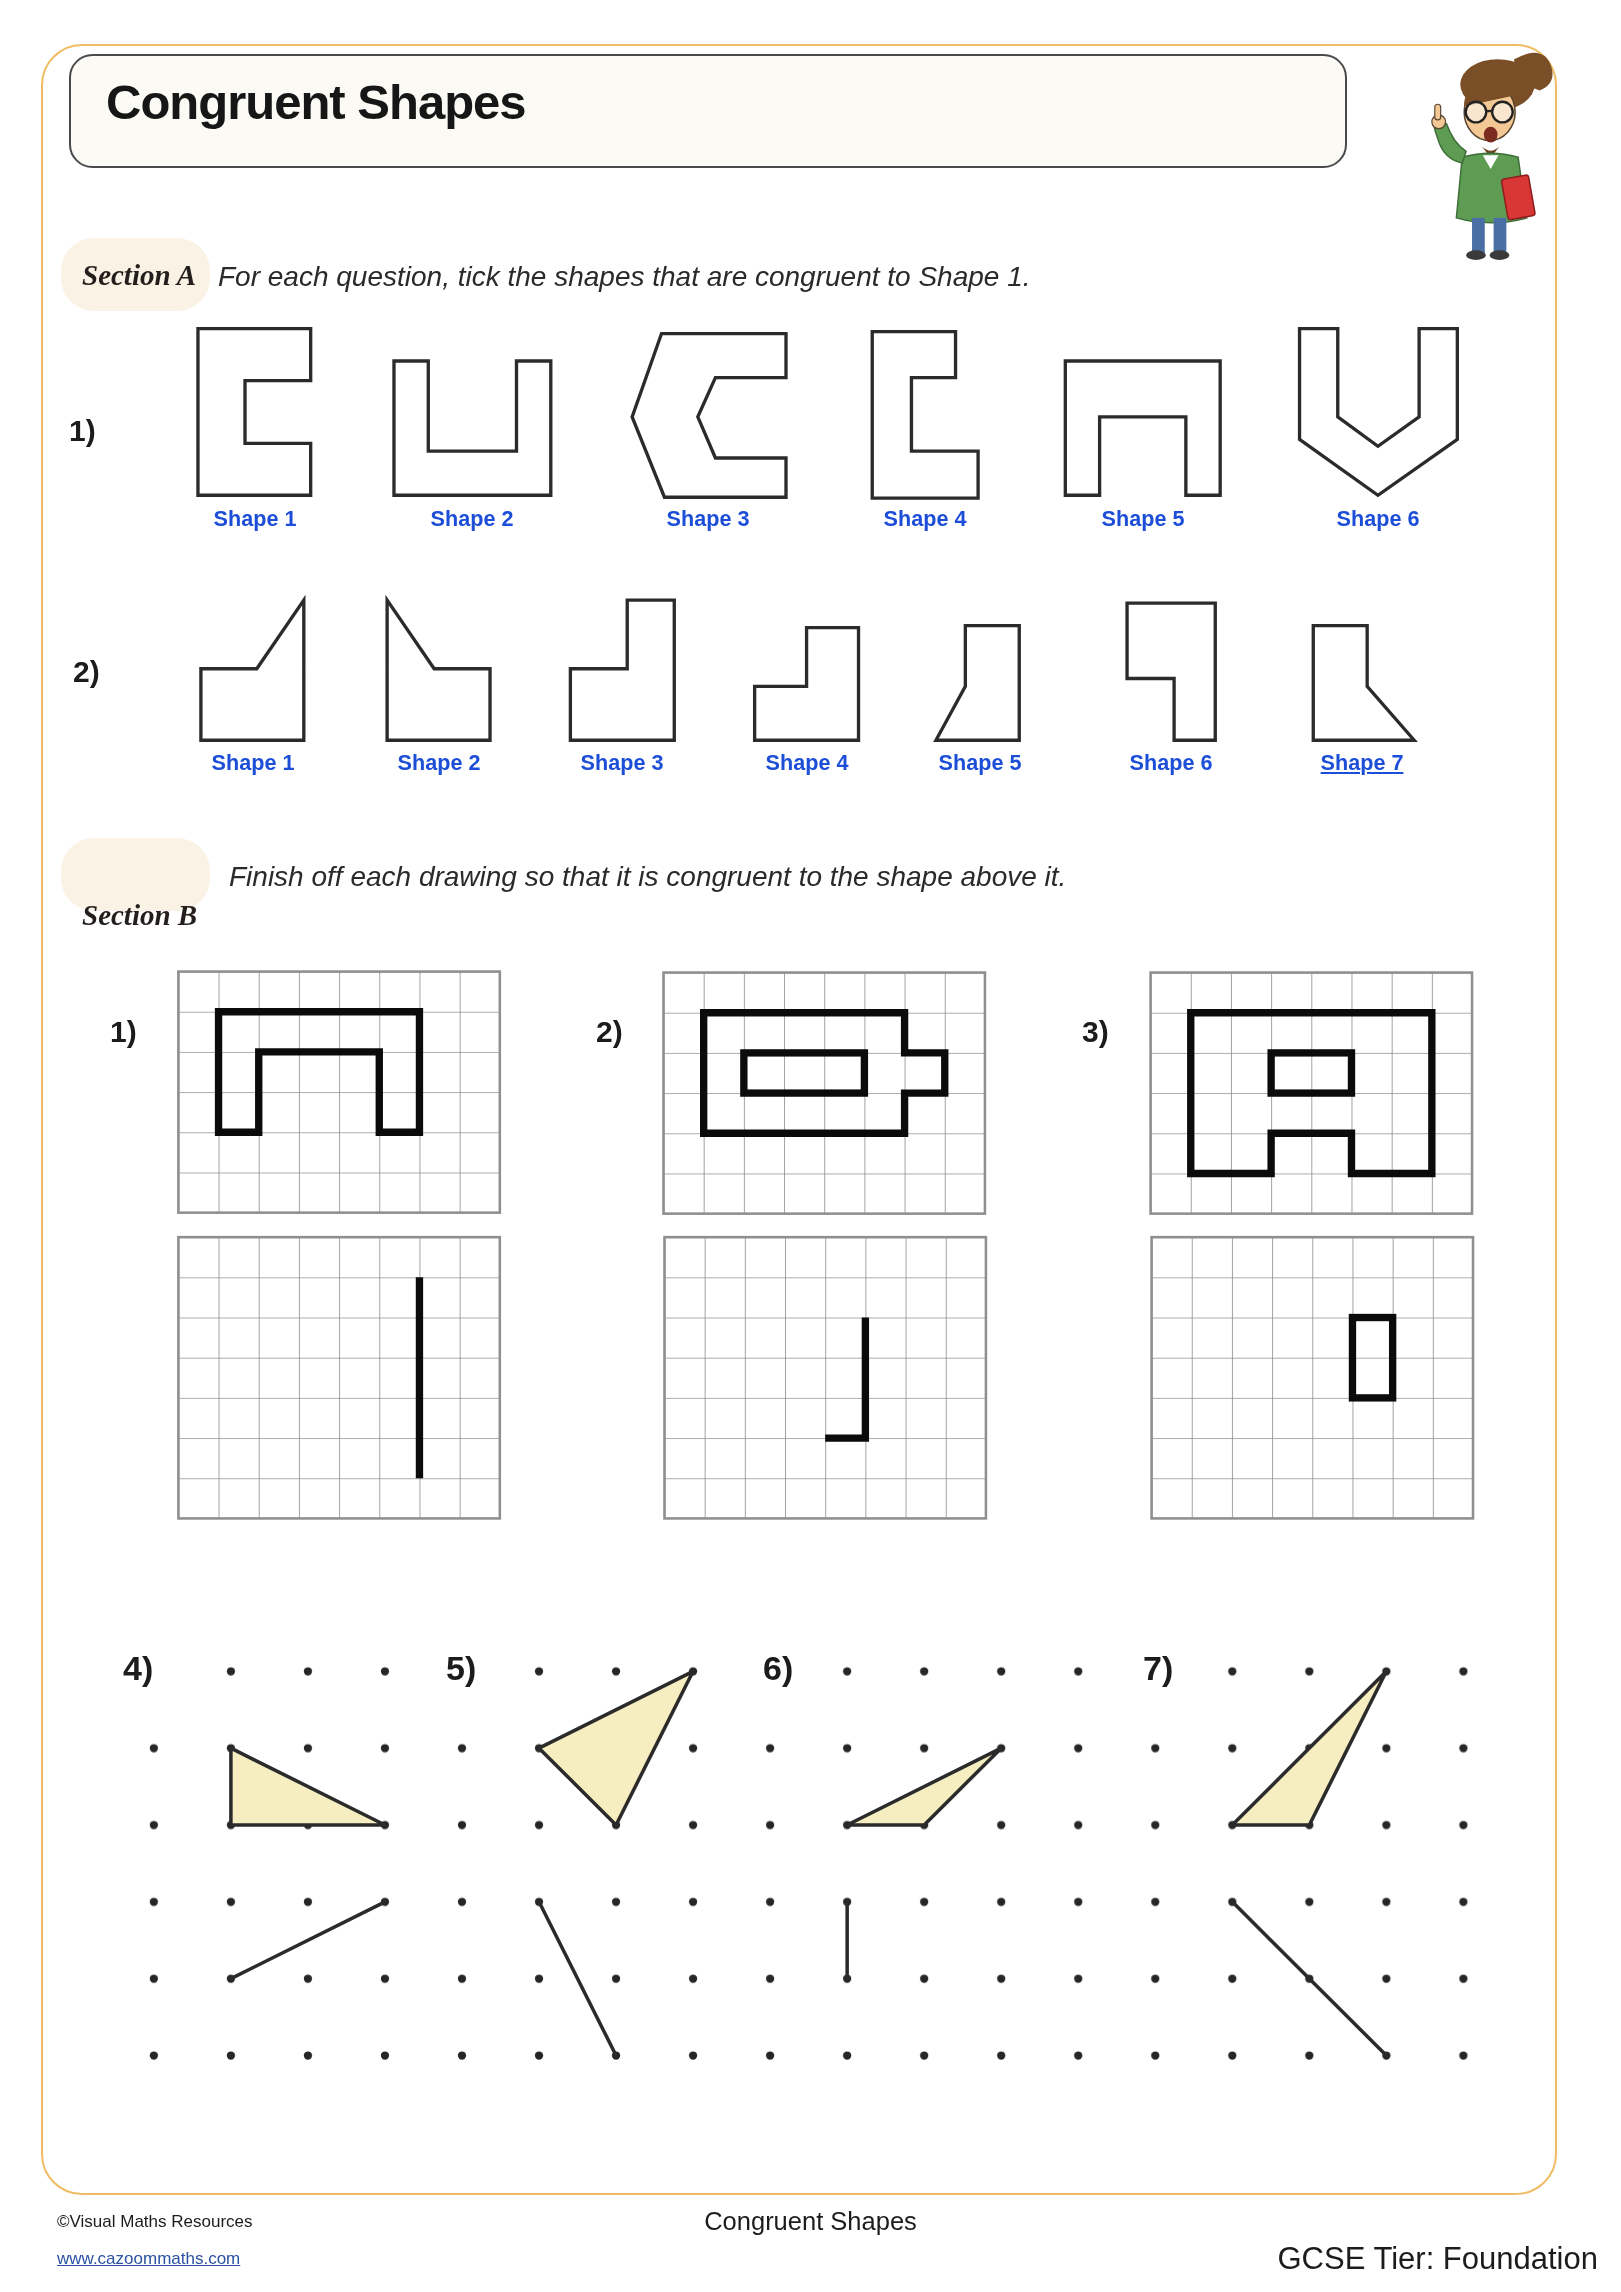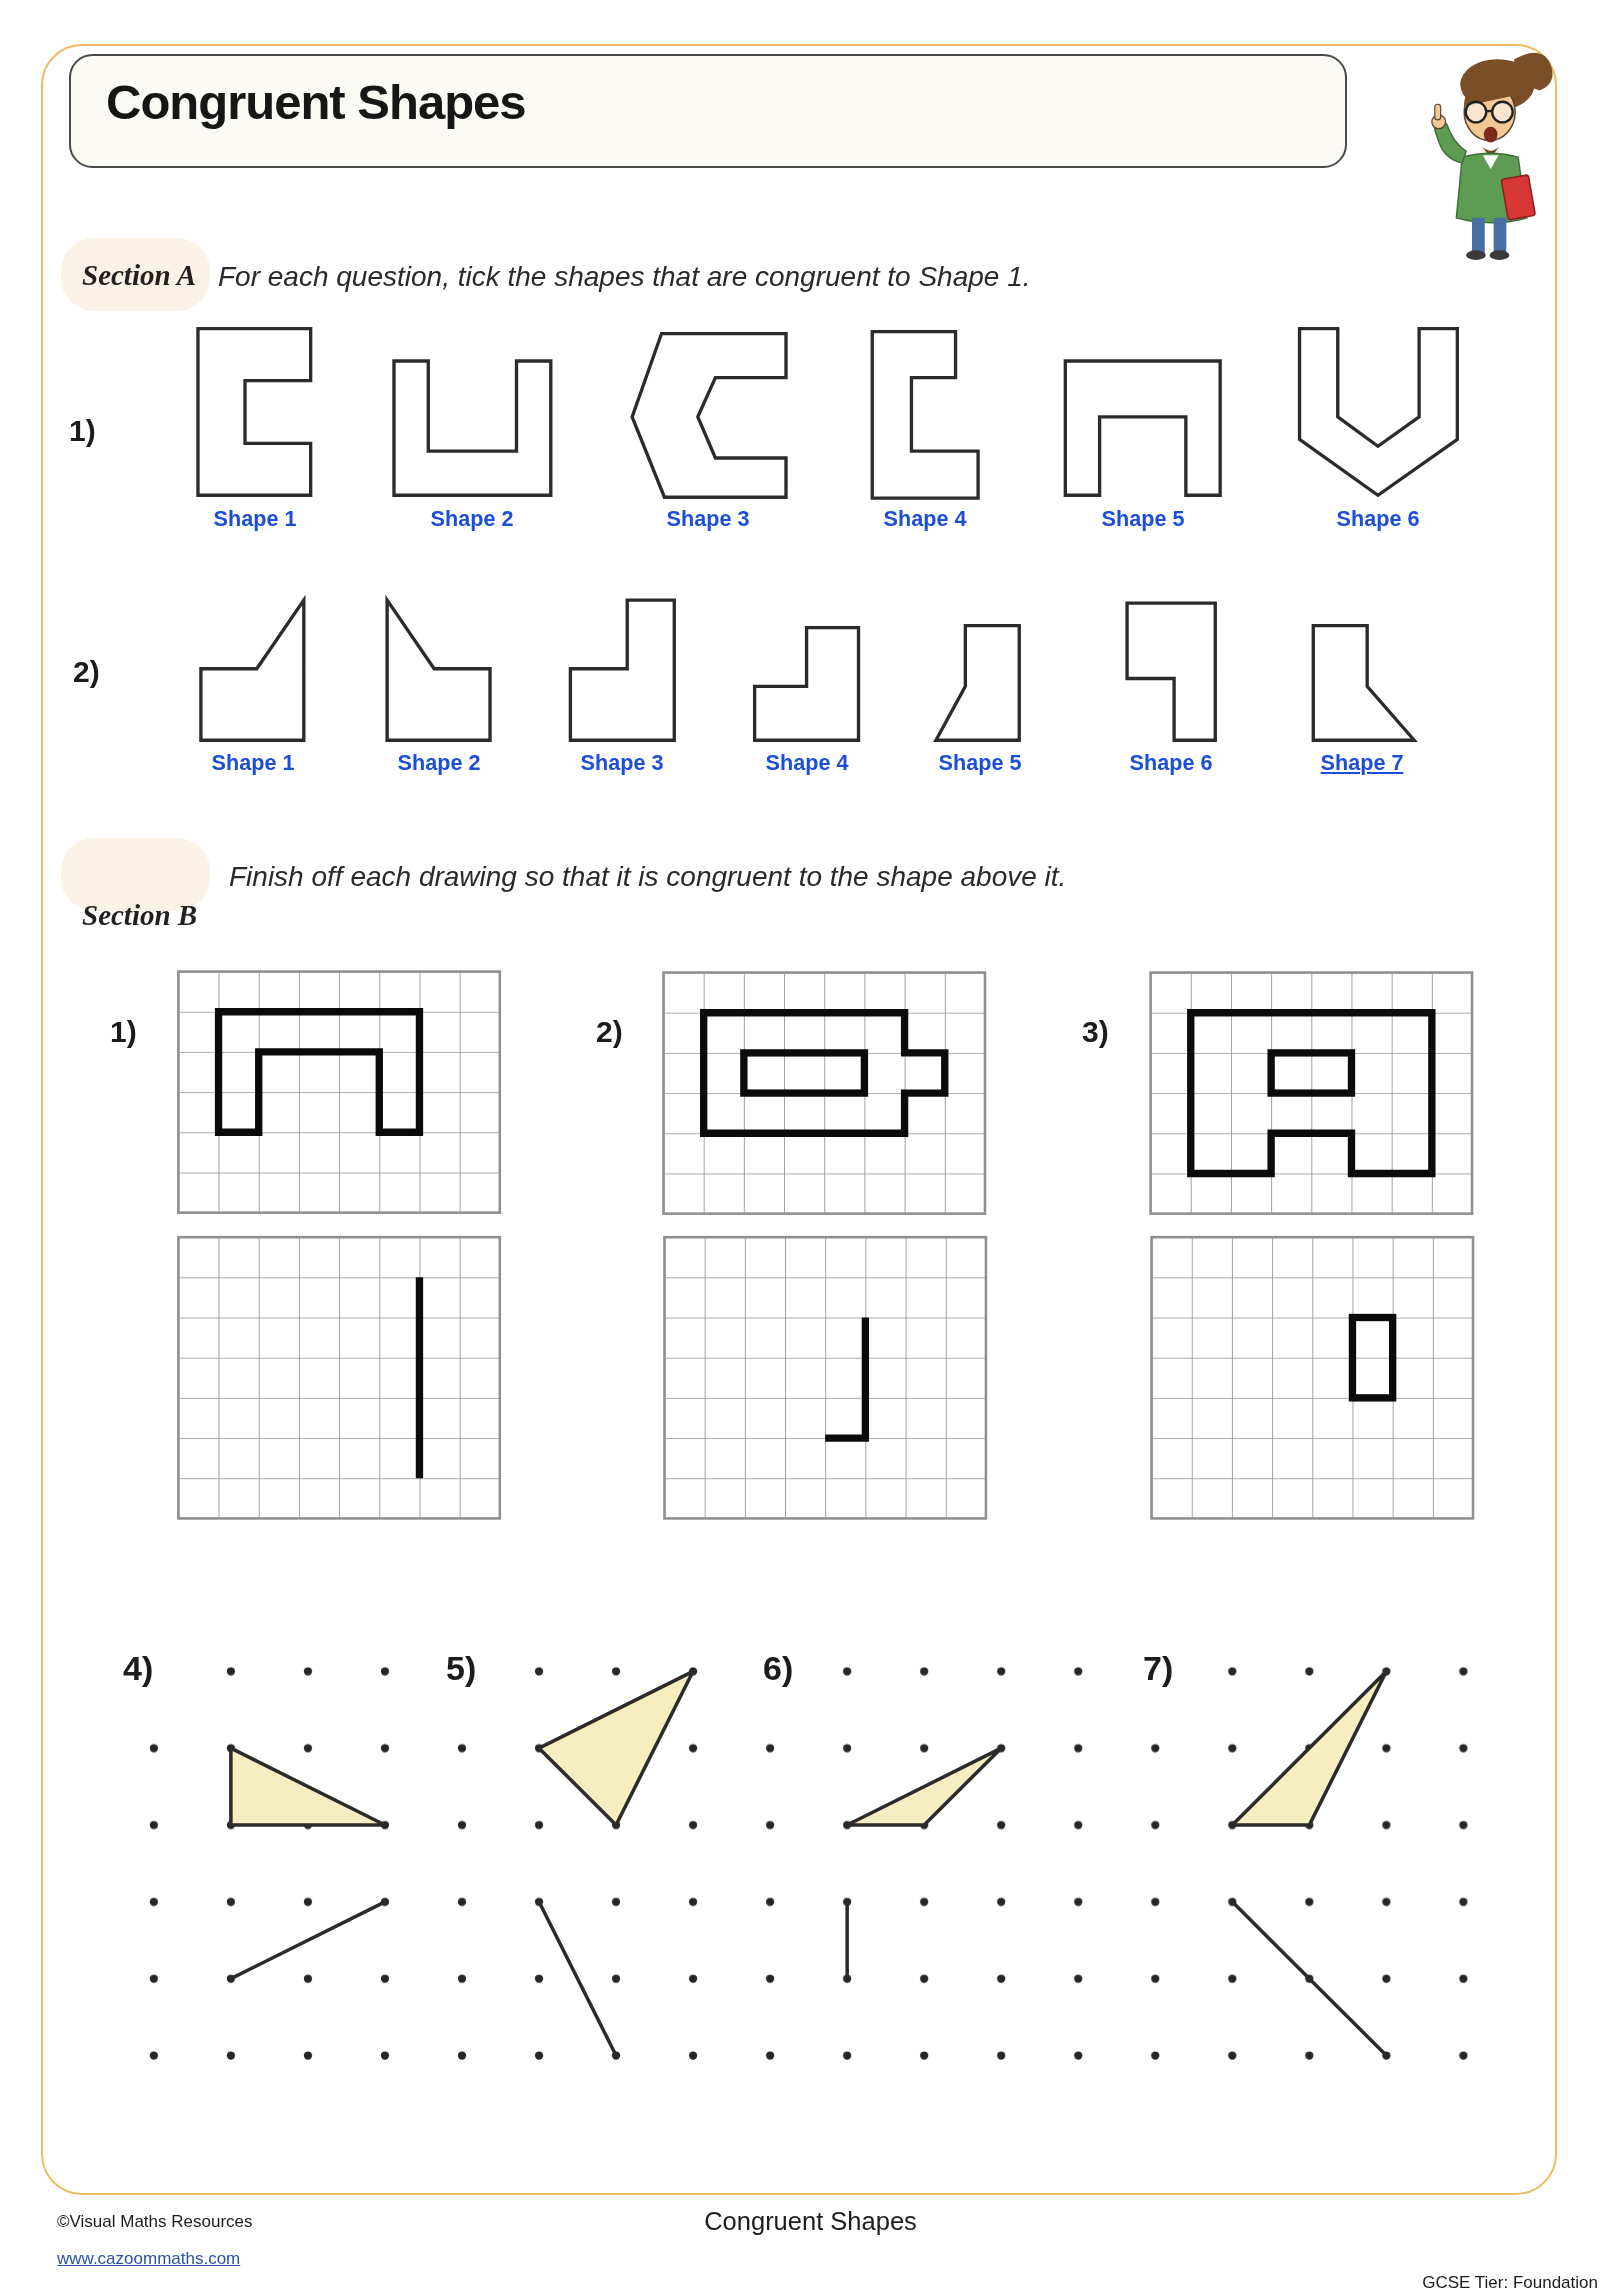--- a/index.html
+++ b/index.html
@@ -16,21 +16,21 @@
   .sl-a{left:82px;top:259px;}
   .sl-b{left:82px;top:859px;margin-top:40px;}
   .instruction{font-family:Liberation Sans, sans-serif;font-style:italic;font-size:28px;color:#2a2a2a;}
   .ins-a{left:218px;top:261px;}
   .ins-b{left:218px;top:861px;margin-left:11px;}
   .qnum{font-size:30px;font-weight:bold;color:#1c1c1c;}
   .dotnum{font-size:34px;font-weight:bold;color:#1c1c1c;}
   .shape-label{font-size:21.6px;font-weight:bold;color:#1d4ed8;transform:translateX(-50%);white-space:nowrap;}
   .footer-left{left:57px;top:2203px;font-size:17px;line-height:37px;}
   .footer-center{left:492px;top:2203px;width:637px;text-align:center;font-size:25.5px;line-height:37px;}
-  .footer-right{right:59px;top:2241px;font-size:17px;margin-top:32px;}
+  .footer-right{right:59px;top:2241px;font-size:31px;}
   .weblink{color:#2B52A5;text-decoration:underline;cursor:pointer;}
   svg.art{position:absolute;left:0;top:0;}
   .txt{position:absolute;}
 </style>
 </head>
 <body>
 
 <div class="page">
 
   <div class="abs frame"></div>

